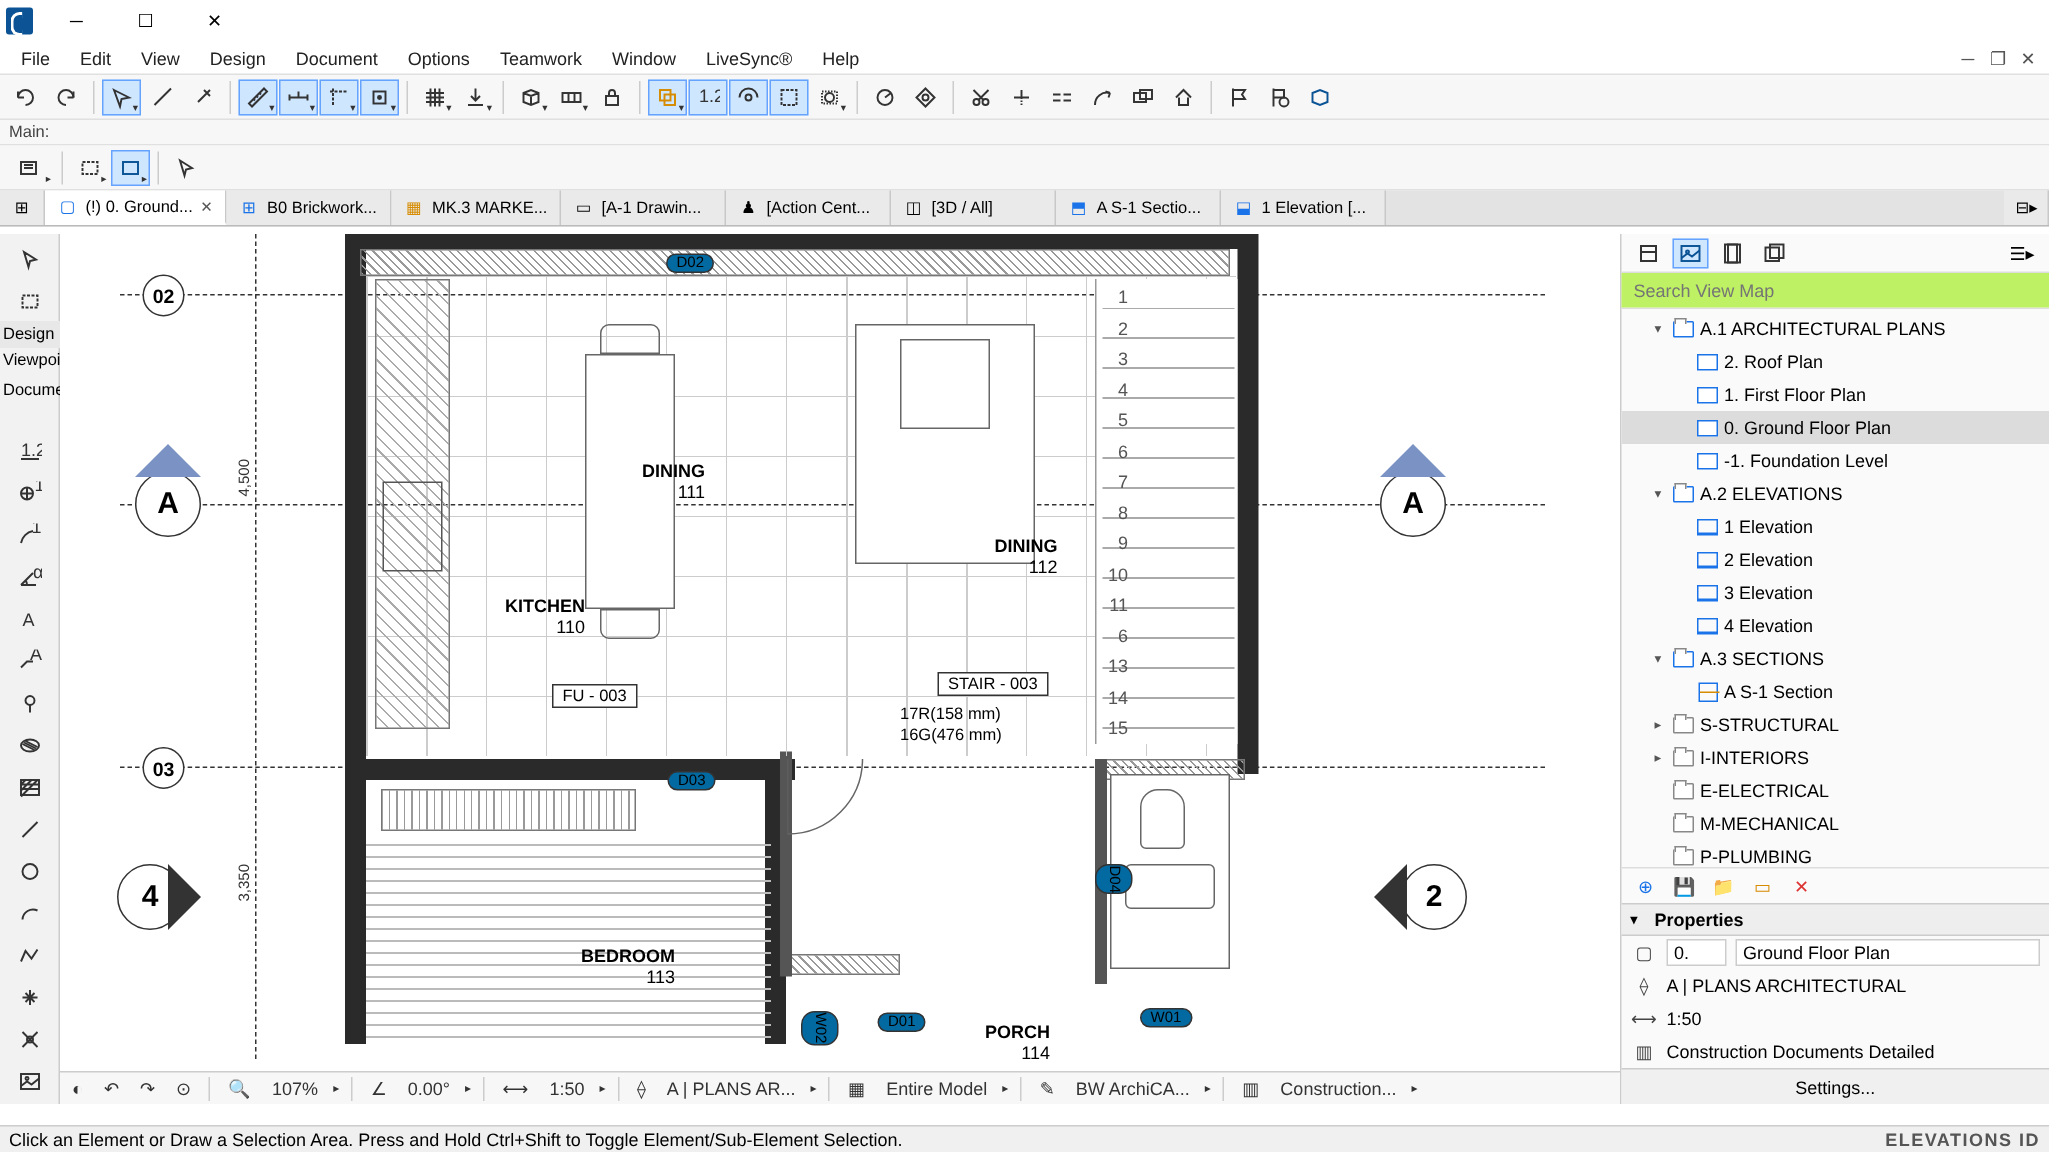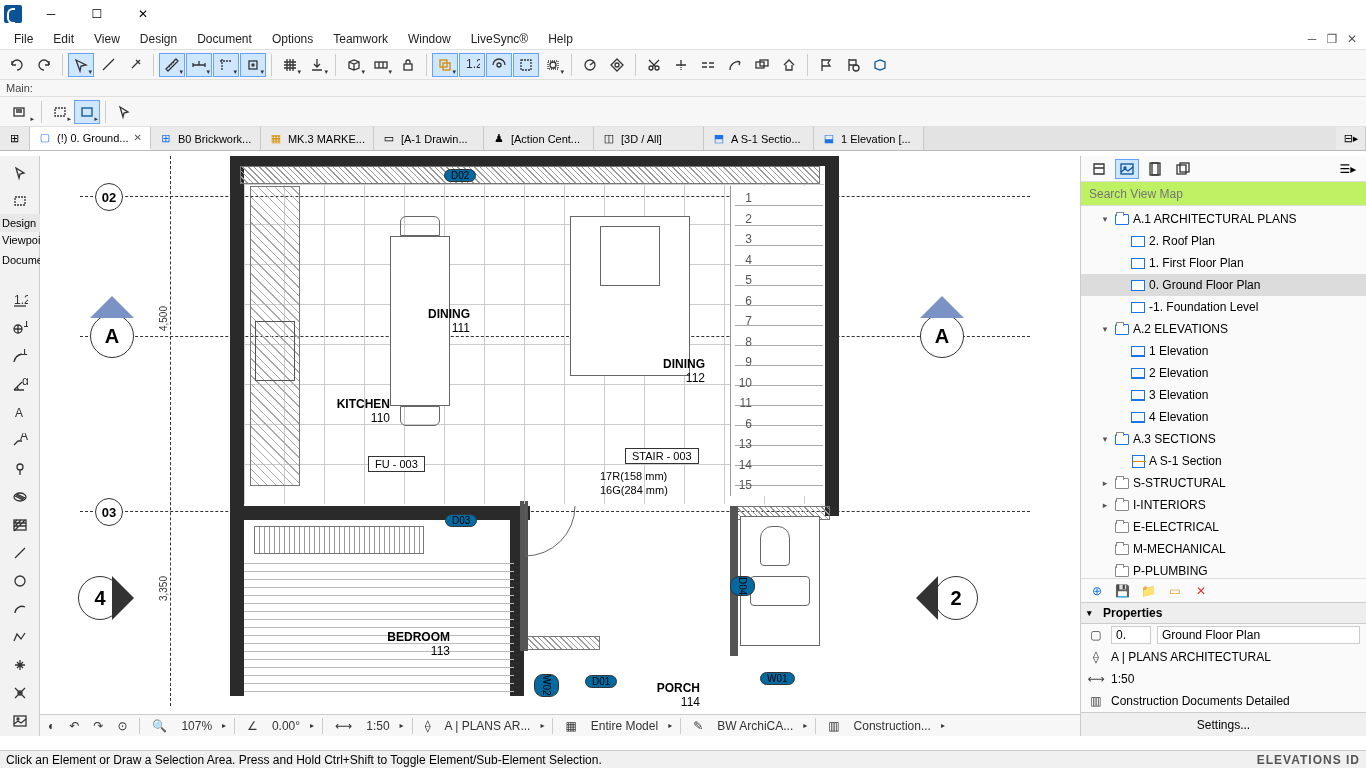--- a/index.html
+++ b/index.html
@@ -574,21 +574,21 @@
 
       <div class="room-label" style="left:330px;top:150px;width:100px;"><span>DINING</span><span class="num">111</span></div>
       <div class="room-label" style="left:250px;top:240px;width:100px;"><span>KITCHEN</span><span class="num">110</span></div>
       <div class="room-label" style="left:565px;top:200px;width:100px;"><span>DINING</span><span class="num">112</span></div>
       <div class="room-label" style="left:290px;top:473px;width:120px;"><span>BEDROOM</span><span class="num">113</span></div>
       <div class="room-label" style="left:560px;top:524px;width:100px;"><span>PORCH</span><span class="num">114</span></div>
 
       <div class="tag" style="left:328px;top:300px;">FU - 003</div>
       <div class="tag" style="left:585px;top:292px;">STAIR - 003</div>
       <div style="position:absolute;left:560px;top:314px;font-size:11px;">17R(158 mm)</div>
-      <div style="position:absolute;left:560px;top:328px;font-size:11px;">16G(284 mm)</div>
+      <div style="position:absolute;left:560px;top:328px;font-size:11px;">16G(476 mm)</div>
       <div class="dtag" style="left:404px;top:13px;">D02</div>
       <div class="dtag" style="left:405px;top:358px;">D03</div>
       <div class="dtag" style="left:690px;top:420px;writing-mode:vertical-rl;">D04</div>
       <div class="dtag" style="left:545px;top:519px;">D01</div>
       <div class="dtag" style="left:720px;top:516px;">W01</div>
       <div class="dtag" style="left:494px;top:518px;writing-mode:vertical-rl;">W02</div>
 
       <div style="position:absolute;left:698px;top:32px;font-size:9px;line-height:20.5px;color:#555;text-align:right;width:14px;">
         <div>1</div>
           <div>2</div>

